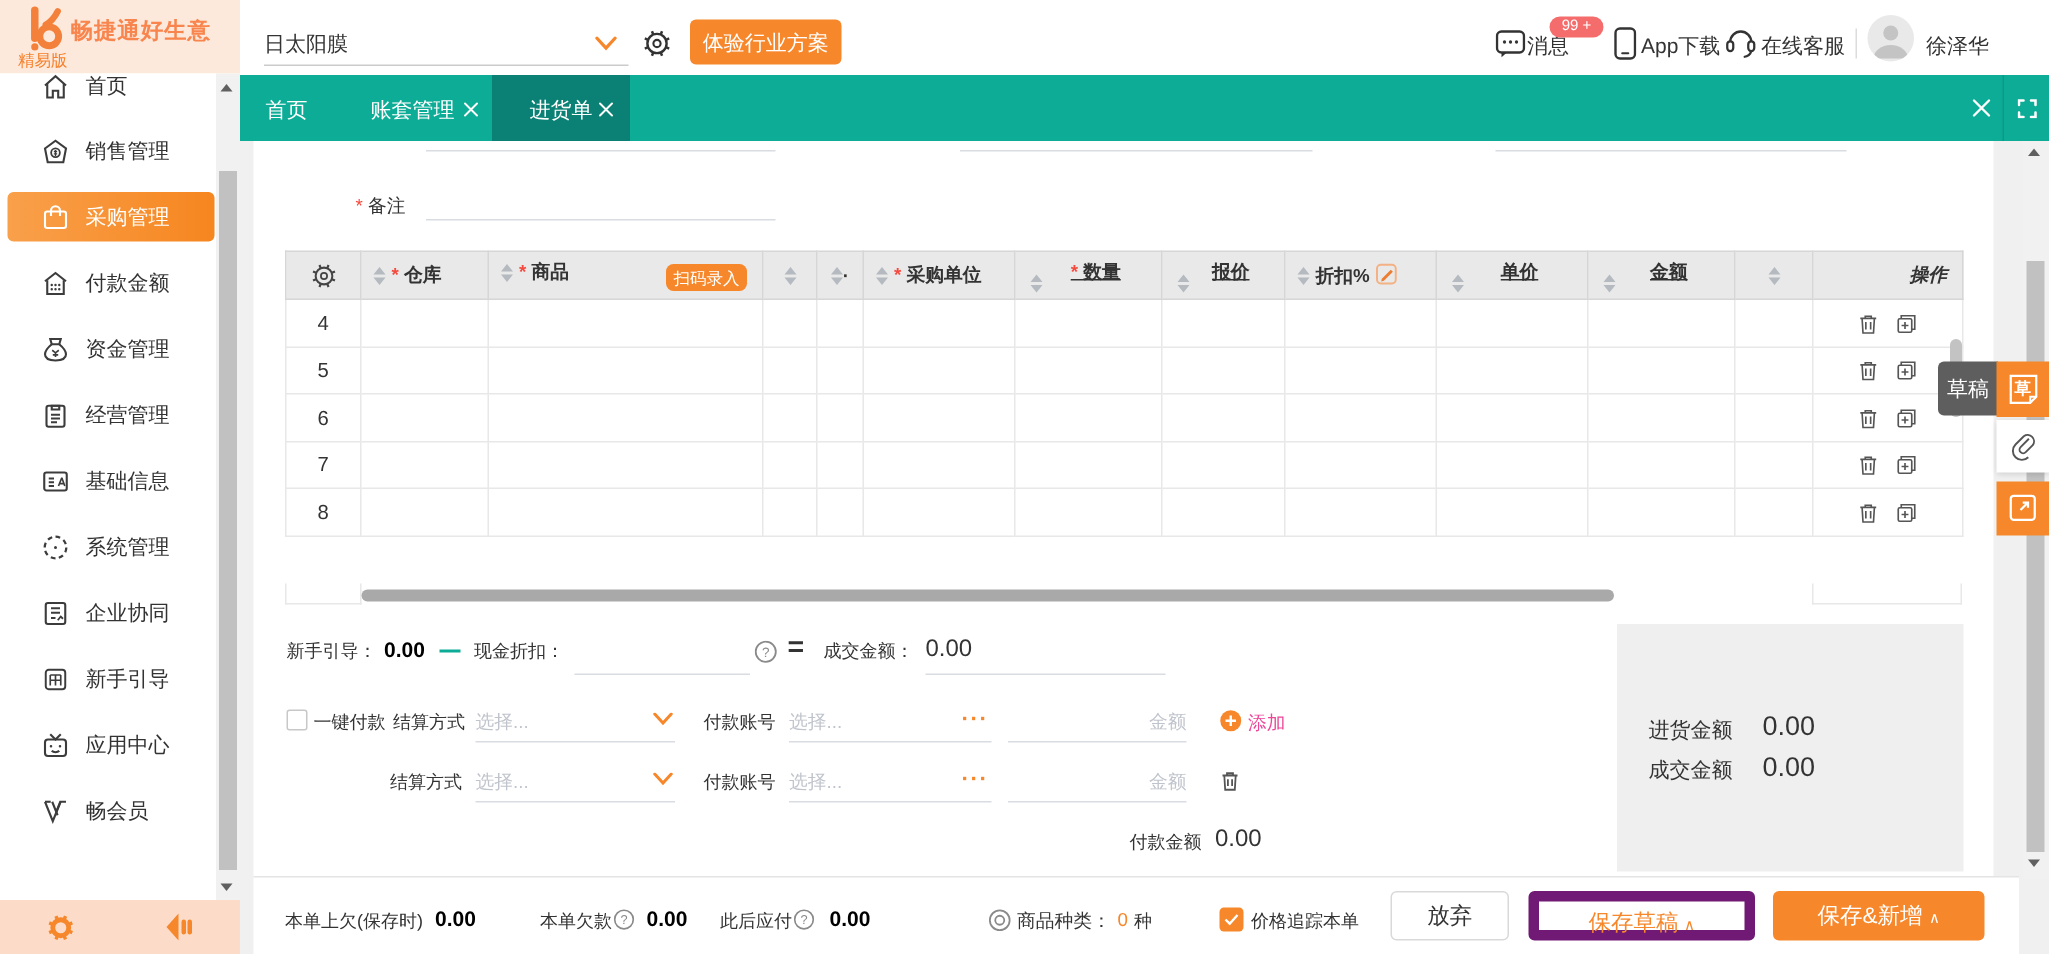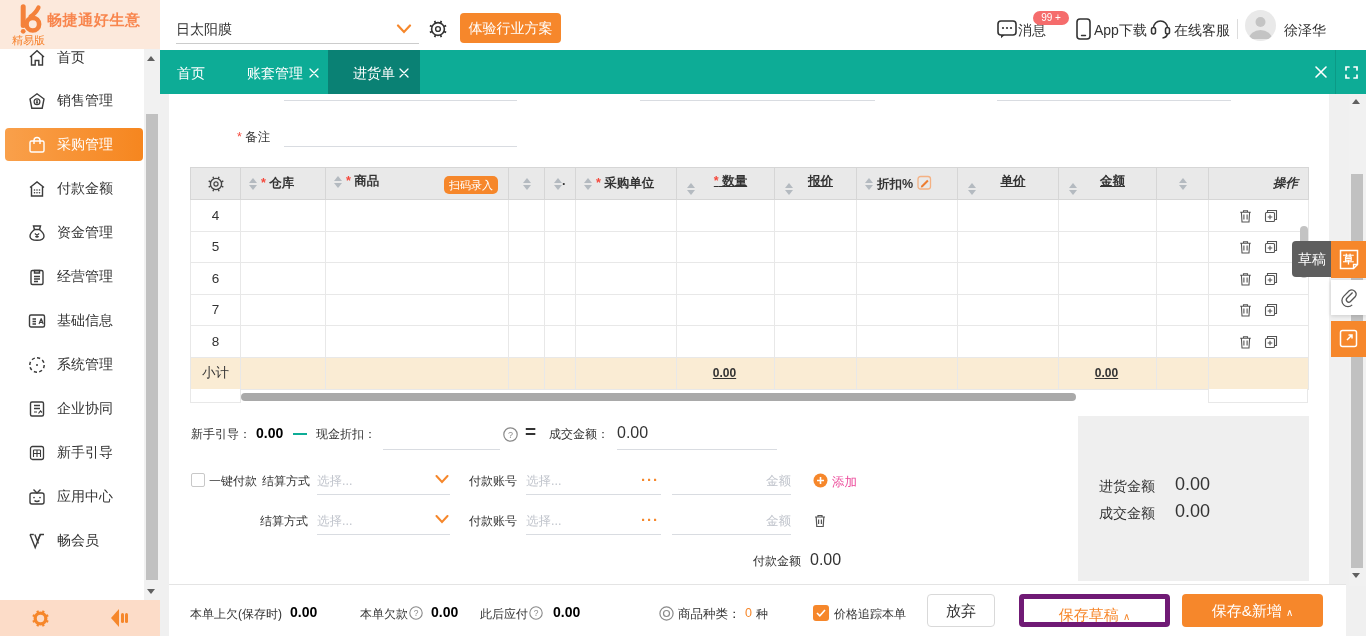--- a/index.html
+++ b/index.html
@@ -415,35 +415,20 @@
         <td></td>
         <td class="ops" style="text-align:center; padding:0;"><svg width="13" height="14" viewBox="0 0 13 14" fill="none" stroke="#555" stroke-width="1.1" style="margin:0 6px; vertical-align:middle;">
             <path d="M1.2 3.2 H11.8 M4.5 3.2 V1.8 H8.5 V3.2 M2.4 3.2 L3 13 H10 L10.6 3.2"></path>
             <path d="M4.9 5.6 V10.6 M8.1 5.6 V10.6"></path>
           </svg><svg width="14" height="14" viewBox="0 0 14 14" fill="none" stroke="#555" stroke-width="1.1" style="margin:0 6px; vertical-align:middle;">
             <path d="M3.5 3.5 V1.5 H12.5 V10.5 H10.5"></path>
             <rect x="1.5" y="3.5" width="9" height="9" rx="1"></rect>
             <path d="M6 5.7 V10.3 M3.7 8 H8.3"></path>
           </svg></td>
       </tr>
-<tr class="sub">
-        <td style="text-align:center;">小计</td>
-        <td></td>
-        <td></td>
-        <td></td>
-        <td></td>
-        <td></td>
-        <td class="num" style="padding-right:12px; font-weight:bold; font-size:12px;">0.00</td>
-        <td></td>
-        <td></td>
-        <td></td>
-        <td class="num" style="padding-right:12px; font-weight:bold; font-size:12px;">0.00</td>
-        <td></td>
-        <td></td>
-      </tr>
 </tbody>
   </table>
 
 <div class="abs" style="left:190px; top:389px; width:51px; height:14px; background:#fff; border:1px solid #e8e8e8; border-top:none;"></div>
 <div class="abs" style="left:1208px; top:389px; width:100px; height:14px; background:#fff; border:1px solid #e8e8e8; border-top:none;"></div>
 <div class="abs" style="left:241px; top:393px; width:835px; height:8px; background:#a9a9a9; border-radius:4px;"></div>
 
 <div class="abs" style="left:1300px; top:226px; width:8px; height:52px; background:#c3c3c3; border-radius:4px;"></div>
 
 <div class="txt lbl14" style="left:191px; top:426px;">新手引导：</div>
@@ -526,22 +511,22 @@
     <circle cx="7.5" cy="7.5" r="3"></circle>
   </svg>
 <div class="txt" style="left:678px; top:606px; font-size:12.5px;">商品种类：</div>
 <div class="txt" style="left:745px; top:606px; font-size:12.5px; color:#f6872b;">0</div>
 <div class="txt lbl14" style="left:756px; top:606px;">种</div>
 <div class="abs" style="left:813px; top:605px; width:16px; height:16px; background:#f6872b; border-radius:3px;"></div>
 <svg class="abs" style="left:816px; top:609px;" width="10" height="8" viewBox="0 0 10 8">
     <path d="M1 4 L3.8 6.8 L9 1" stroke="#fff" stroke-width="1.6" fill="none"></path>
   </svg>
 <div class="txt lbl14" style="left:834px; top:606px;">价格追踪本单</div>
-<div class="abs" style="left:927px; top:594px; width:68px; height:33px; background:#fff; border:1px solid #d9d9d9; border-radius:4px; text-align:center; line-height:31px; font-size:15px;">放弃</div>
-<div class="abs" style="left:1019px; top:594px; width:151px; height:33px; background:#fff; border:5px solid #701a75; border-radius:4px; text-align:center; line-height:31px; font-size:15px; color:#f6872b;">保存草稿 <span style="font-size:10px;">∧</span></div>
+<div class="abs" style="left:927px; top:594px; width:79px; height:33px; background:#fff; border:1px solid #d9d9d9; border-radius:4px; text-align:center; line-height:31px; font-size:15px;">放弃</div>
+<div class="abs" style="left:1019px; top:594px; width:151px; height:33px; background:#fff; border:7px solid #701a75; border-radius:4px; text-align:center; line-height:31px; font-size:15px; color:#f6872b;font-family:Liberation Serif, serif;">保存草稿 <span style="font-size:10px;">∧</span></div>
 <div class="abs obtn" style="left:1182px; top:594px; width:141px; height:33px; line-height:33px; font-size:15px;">保存&amp;新增 <span style="font-size:10px;">∧</span></div>
 
 <div class="abs sb-track" style="left:1349px; top:94px; width:17px; height:492px;"></div>
 <div class="arr arr-up" style="left:1352px; top:99px;"></div>
 <div class="arr arr-dn" style="left:1352px; top:573px;"></div>
 <div class="abs sb-thumb" style="left:1351px; top:174px; width:12px; height:394px;"></div>
 
 <div class="abs" style="left:1292px; top:241px; width:40px; height:36px; background:#5e5e5e; border-radius:4px 0 0 4px; color:#fff; font-size:14px; text-align:center; line-height:36px;">草稿</div>
 <div class="abs" style="left:1331px; top:241px; width:35px; height:37px; background:#f6872b;"></div>
 <svg class="abs" style="left:1339px; top:249px;" width="20" height="21" viewBox="0 0 20 21" fill="none" stroke="#fff">

